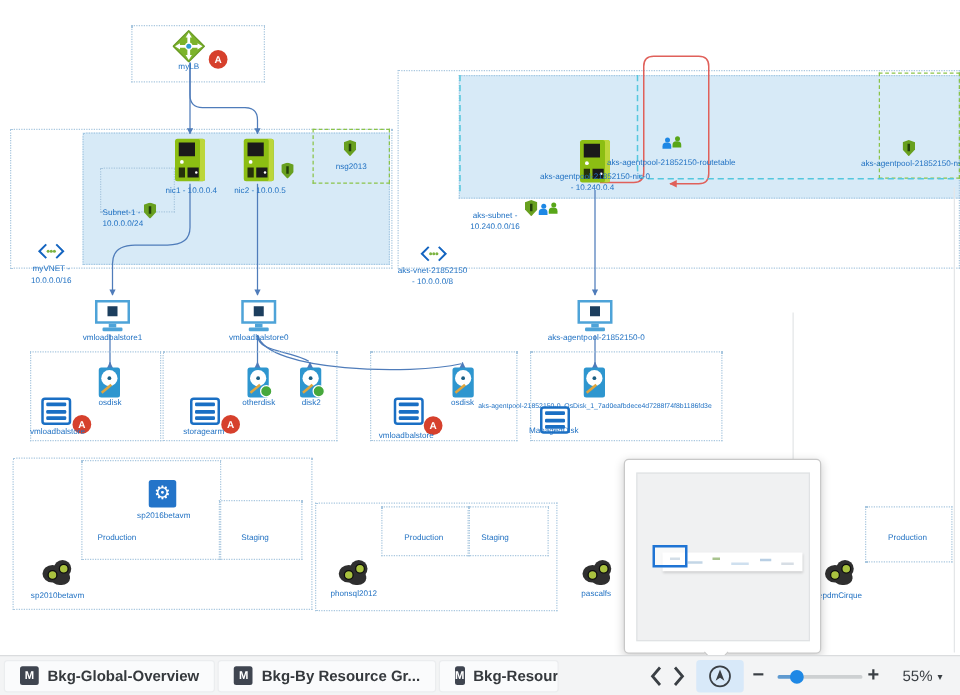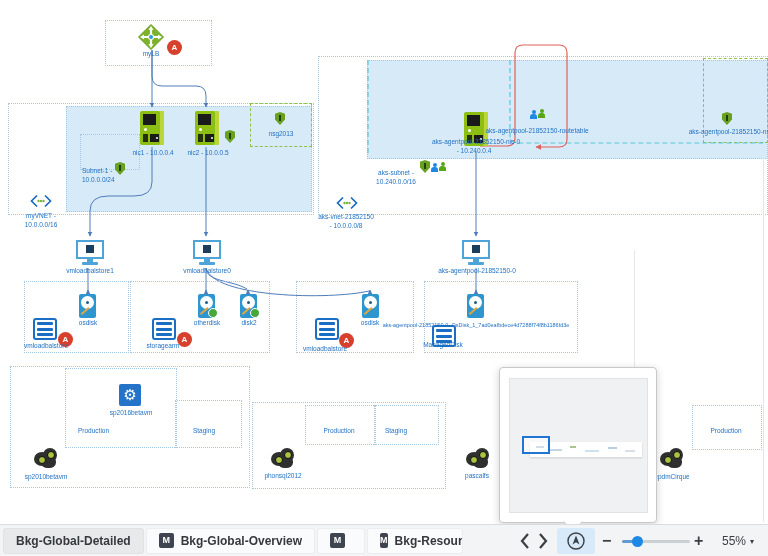--- a/index.html
+++ b/index.html
@@ -357,29 +357,27 @@
         <b style="left:55px;top:8px;width:14px;background:#cfe0ef"></b>
         <b style="left:78px;top:5px;width:9px;background:#b9cfe4"></b>
         <b style="left:95px;top:8px;width:10px;background:#d7dee5"></b>
       </div>
       <div class="viewport"></div>
     </div>
   </div>
 </div>
 
 <div id="tabbar">
-  <div class="tab active">
-    <span>Bkg-Global-Detailed</span>
-  </div>
   <div class="tab">
     <span class="m-icon">M</span>
     <span>Bkg-Global-Overview</span>
   </div>
   <div class="tab">
     <span class="m-icon">M</span>
+    <span>Bkg-By Resource Gr...</span>
   </div>
   <div class="tab clip">
     <span class="m-icon">M</span>
     <span>Bkg-Resourc</span>
   </div>
 
   <div class="ctrl" style="left:516px">
     <span class="chev">
       <svg width="12" height="18" viewBox="0 0 12 18">
             <path d="M9,2 L3,9 L9,16" stroke="#3a3f44" stroke-width="2.2" fill="none"></path>

